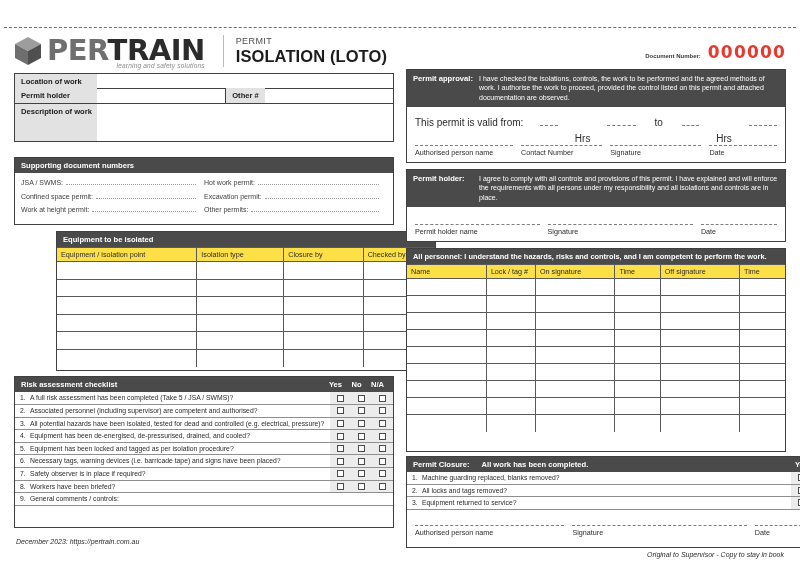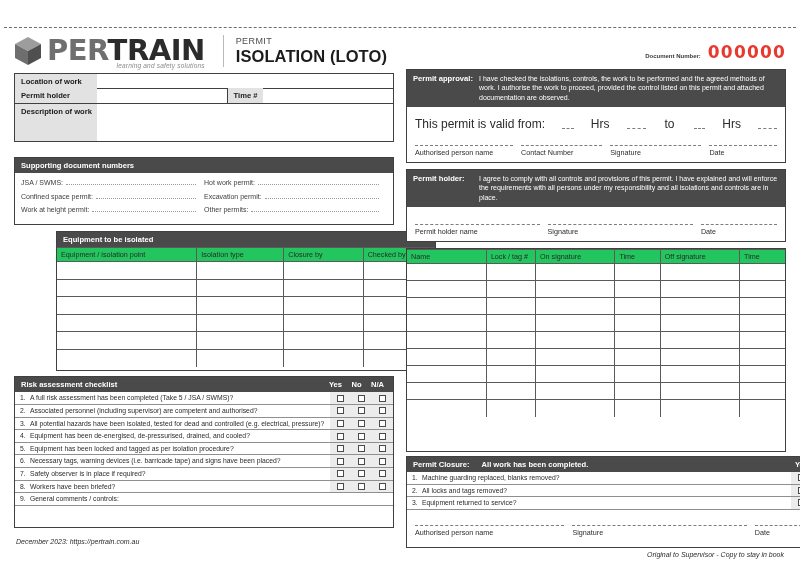--- a/index.html
+++ b/index.html
@@ -120,21 +120,21 @@
     margin-right: 8px;
   }
 
   
   #equip-block { left: 14px; top: 231px; width: 380px; height: 140px; margin-left: 42px; }
   table.grid { width: 100%; border-collapse: collapse; table-layout: fixed; }
   table.grid th, table.grid td {
     border: 1px solid #5a5a5a; font-size: 7.2px; font-weight: normal;
     text-align: left; padding: 2px 4px; color: #2b2b2b;
   }
-  table.grid th { background: #22c55e; height: 13px; }
+  table.grid th { background: #fde047; height: 13px; }
   table.grid td { height: 17.5px; }
   table.grid tr td:first-child, table.grid tr th:first-child { border-left: none; }
   table.grid tr td:last-child, table.grid tr th:last-child { border-right: none; }
   table.grid tr:last-child td { border-bottom: none; }
 
   
   #risk-block { left: 14px; top: 376px; width: 380px; height: 152px; }
   .chk-row {
     display: flex; align-items: stretch;
     border-bottom: 1px solid #8f8f8f;
@@ -156,28 +156,28 @@
   
   #approval-block { left: 406px; top: 69px; width: 380px; height: 94px; }
   .decl-bar {
     background: #4a4a4a; color: #fff; display: flex;
     padding: 4px 6px 5px 6px;
   }
   .decl-label { font-size: 7.6px; font-weight: bold; width: 66px; flex: none; }
   .decl-text { font-size: 7px; line-height: 1.35; flex: 1; }
 
   .valid-line {
-    display: flex; align-items: center; gap: 17px;
-    padding: 10px 8px 0 8px; font-size: 12px; color: #2b2b2b;
+    display: flex; align-items: flex-start; gap: 17px;
+    padding: 10px 8px 0 8px; font-size: 10px; color: #2b2b2b;
   }
   .vline-label { white-space: nowrap; }
   .dash { border-bottom: 1px dashed #7d7d7d; height: 9px; }
   .d-time { width: 46px; }
   .d-date { width: 74px; }
-  .hrs { white-space: nowrap; }
+  .hrs { white-space: nowrap; margin-top: 16px; }
   .to { padding: 0 2px; }
 
   .sig-line {
     display: flex; padding: 0 8px; gap: 8px;
     position: absolute; left: 0; right: 0; bottom: 5px;
   }
   .sig-col { display: flex; flex-direction: column; }
   .sig-dash { border-top: 1px dashed #7d7d7d; height: 1px; margin-bottom: 2px; }
   .sig-cap { font-size: 7.2px; color: #2b2b2b; }
 
@@ -247,21 +247,21 @@
   </div>
 
   <div class="block" id="loc-block">
     <div class="lrow" id="row-loc">
       <div class="lcell-label">Location of work</div>
       <div class="lcell-fill"></div>
     </div>
     <div class="lrow" id="row-holder">
       <div class="lcell-label">Permit holder</div>
       <div class="lcell-fill"></div>
-      <div class="lcell-mid">Time #</div>
+      <div class="lcell-mid">Other #</div>
       <div class="lcell-fill"></div>
     </div>
     <div class="lrow" id="row-desc">
       <div class="lcell-label">Description of work</div>
       <div class="lcell-fill"></div>
     </div>
   </div>
 
   <div class="block" id="support-block">
     <div class="bar">Supporting document numbers</div>
@@ -538,20 +538,21 @@
         <span class="sig-cap">Signature</span>
       </div>
       <div class="sig-col" style="width:22%">
         <span class="sig-dash"></span>
         <span class="sig-cap">Date</span>
       </div>
     </div>
   </div>
 
   <div class="block" id="personnel-block">
+    <div class="pers-bar">All personnel: I understand the hazards, risks and controls, and I am competent to perform the work.</div>
     <table class="grid">
       <thead>
         <tr>
           <th style="width:21%">Name</th>
           <th style="width:13%">Lock / tag #</th>
           <th style="width:21%">On signature</th>
           <th style="width:12%">Time</th>
           <th style="width:21%">Off signature</th>
           <th style="width:12%">Time</th>
         </tr>

